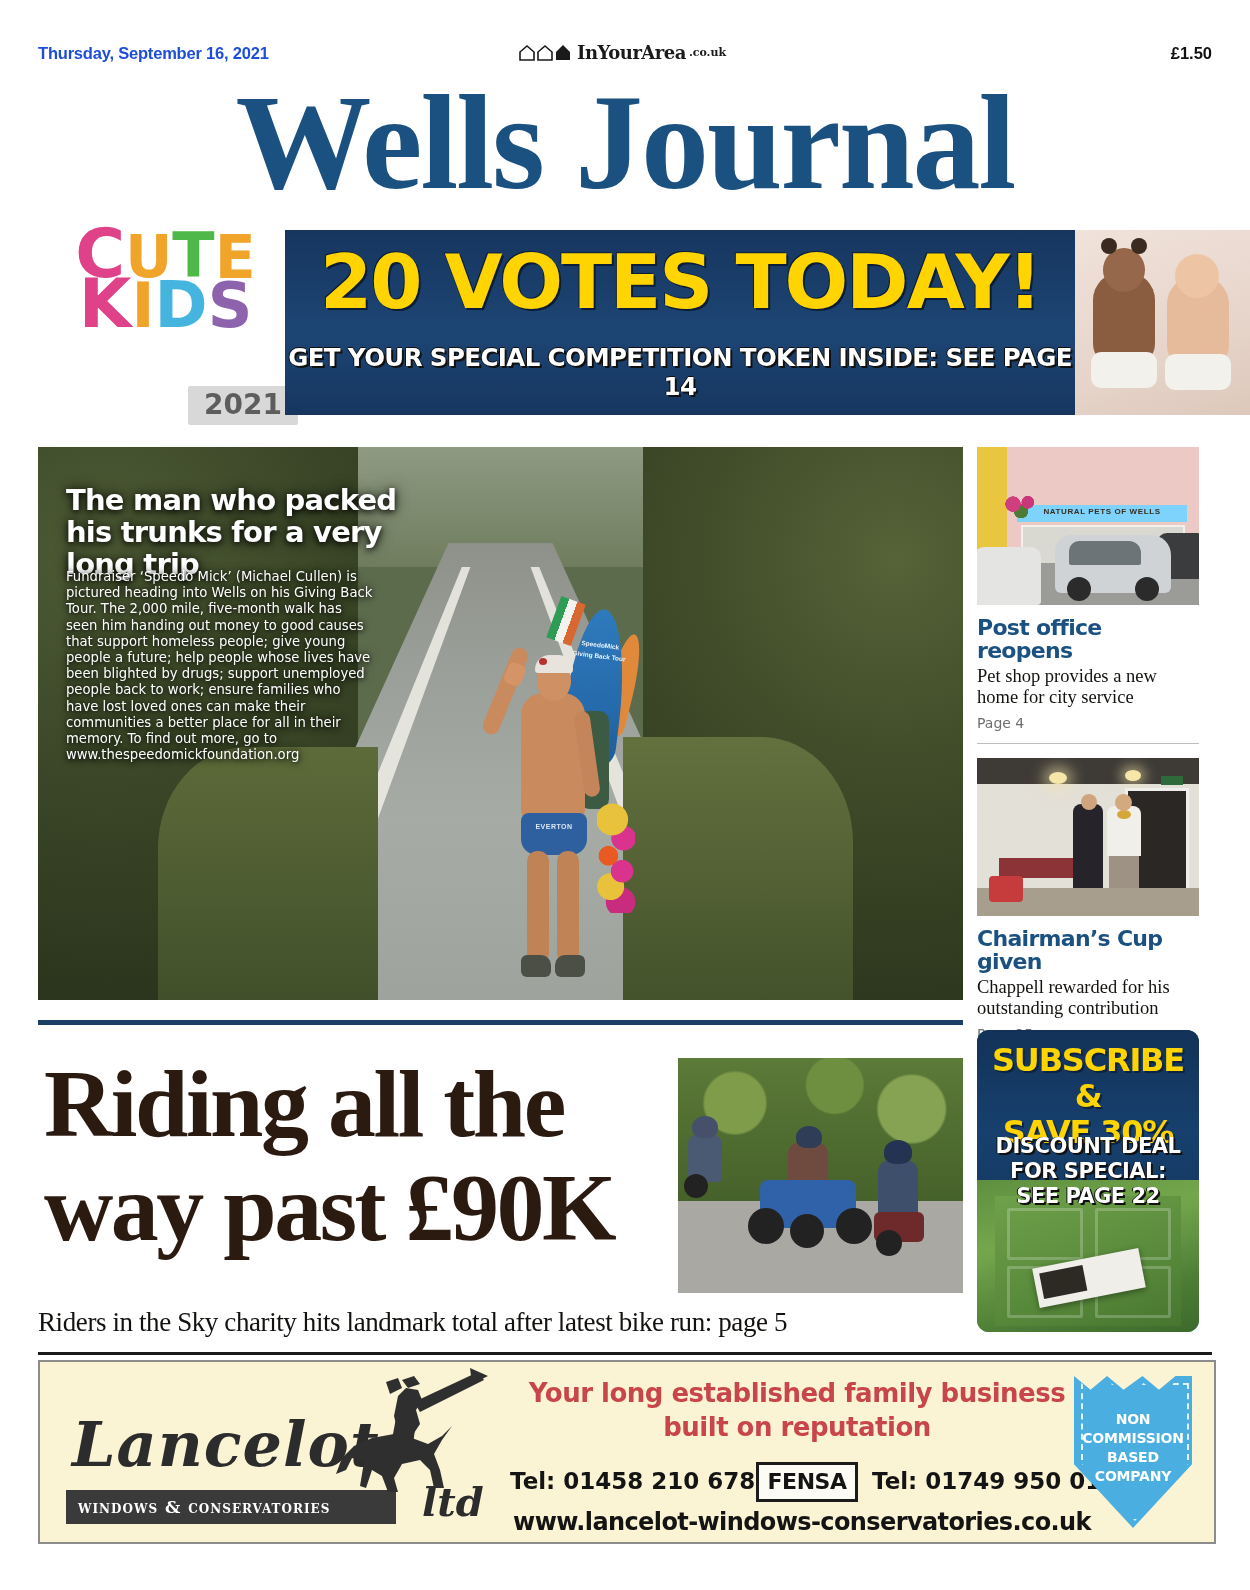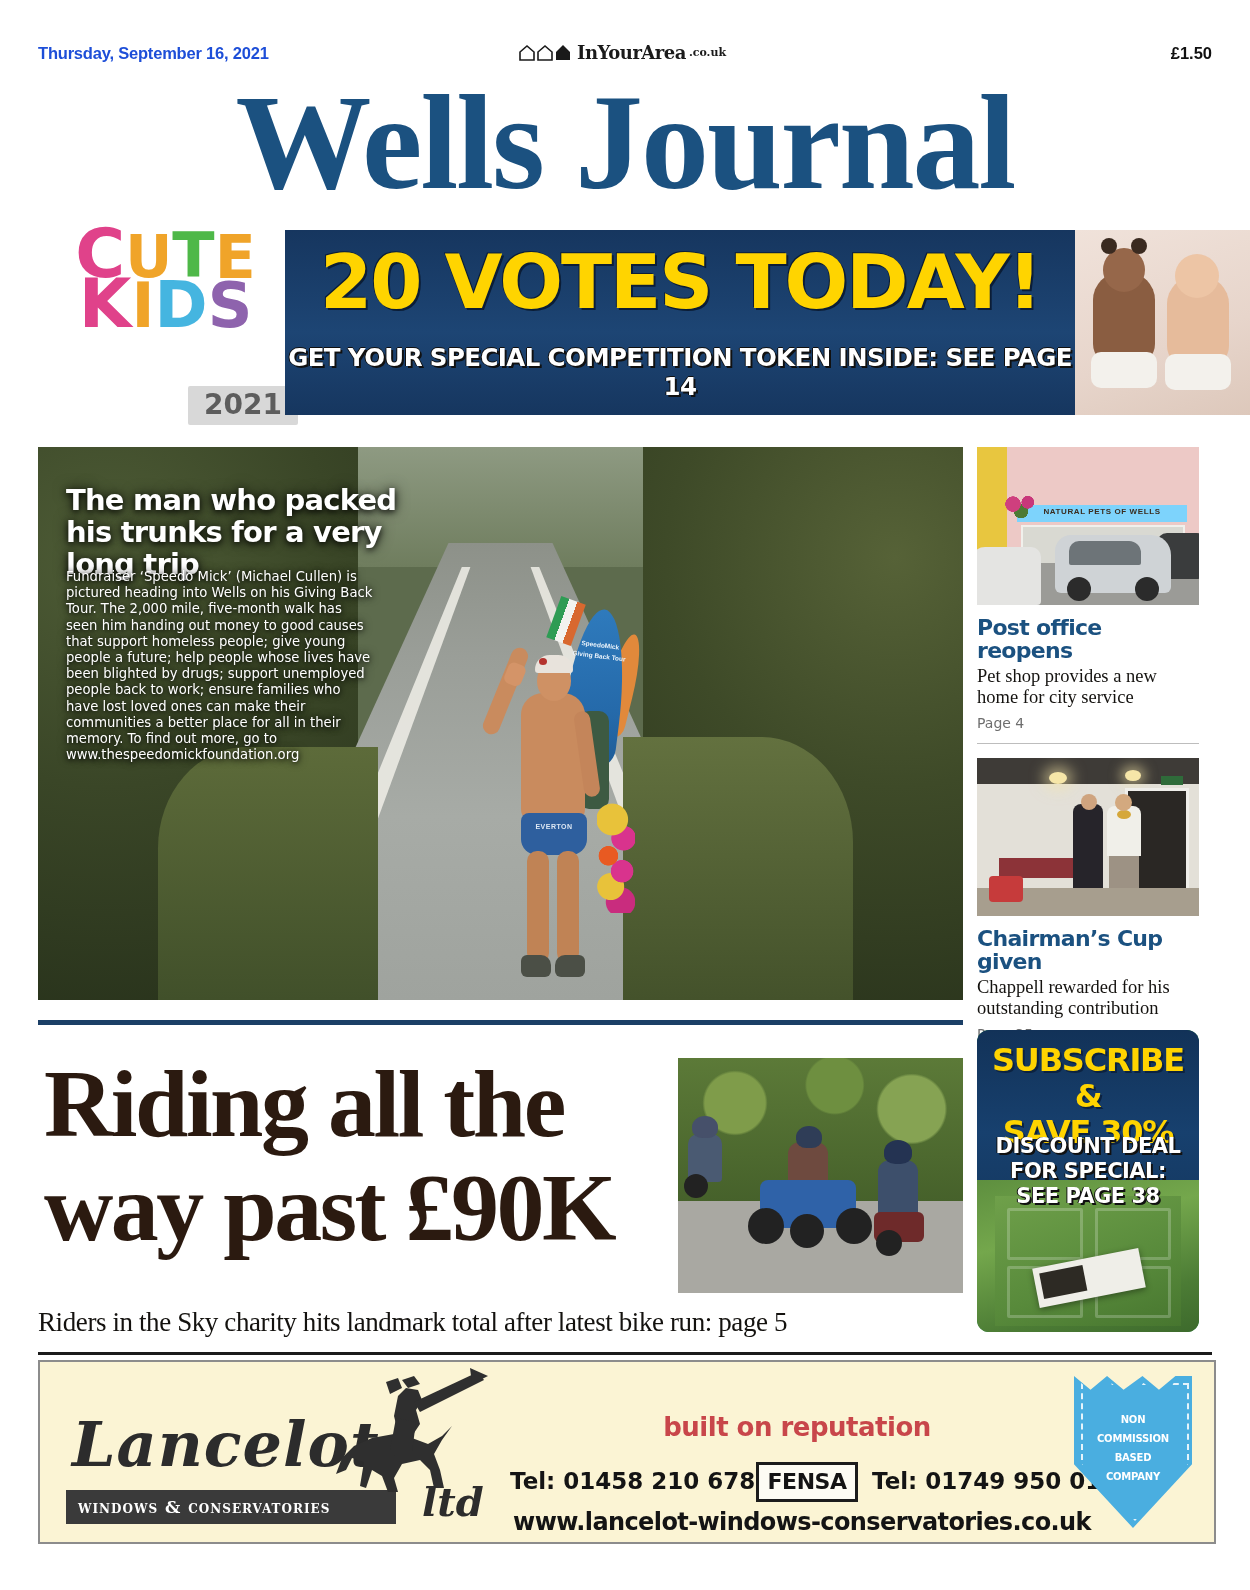--- a/index.html
+++ b/index.html
@@ -220,21 +220,21 @@
      font-weight:bold;font-size:23px;color:#141414;}
   .ad-url{position:absolute;left:452px;top:146px;width:620px;text-align:center;
      font-family:"DejaVu Sans",sans-serif;font-weight:bold;font-size:24px;color:#141414;letter-spacing:-0.6px;}
   .shield{position:absolute;right:22px;top:14px;width:118px;height:152px;}
   .shield-s{position:absolute;left:0;top:0;width:118px;height:152px;background:#4aaee0;
      clip-path:polygon(0% 0%,14% 9%,28% 0%,42% 9%,58% 0%,72% 9%,86% 0%,100% 0%,100% 58%,50% 100%,0% 58%);}
   .shield-dash{position:absolute;left:7px;top:7px;width:104px;height:134px;
      border:2px dashed rgba(255,255,255,.85);
      clip-path:polygon(0% 0%,14% 9%,28% 0%,42% 9%,58% 0%,72% 9%,86% 0%,100% 0%,100% 58%,50% 100%,0% 58%);}
   .shield-txt{position:absolute;left:0;top:34px;width:118px;text-align:center;color:#fff;
-     font-family:"DejaVu Sans",sans-serif;font-weight:bold;font-size:10px;line-height:19px;letter-spacing:-0.2px;}
+     font-family:"DejaVu Sans",sans-serif;font-weight:bold;font-size:14px;line-height:19px;letter-spacing:-0.2px;}
 </style>
 </head>
 <body>
 
 <div class="page">
 
   <div class="topbar">
     <div class="topdate">Thursday, September 16, 2021</div>
     <div class="iya">
       <svg width="56" height="17" viewBox="0 0 56 17">
@@ -390,21 +390,21 @@
       <div class="sub-panel" style="left:100px;top:70px;width:70px;height:46px"></div>
     </div>
     <div class="sub-letter"></div>
     <div class="sub-h1">
       <span>SUBSCRIBE &amp;</span><br>
       <span>SAVE 30%</span>
     </div>
     <div class="sub-h2">
       <span>DISCOUNT DEAL</span><br>
       <span>FOR  SPECIAL:</span><br>
-      <span>SEE PAGE 38</span>
+      <span>SEE PAGE 22</span>
     </div>
   </div>
 
   <div class="lead-rule"></div>
 
   <div class="bikes">
     <div class="bk-hedge"></div>
     <div class="bk-road"></div>
     <div class="bk-m3">
       <div style="position:absolute;left:14px;top:10px;width:40px;height:58px;background:#3d4f6b;border-radius:12px 12px 4px 4px"></div>
@@ -452,21 +452,21 @@
         <path d="M100 14 L112 10 L118 18 L106 22 Z" fill="#2f2f2f"></path>
         <path d="M112 36 L176 6 L182 14 L118 46 Z" fill="#2f2f2f"></path>
         <path d="M168 2 L186 10 L170 18 Z" fill="#2f2f2f"></path>
         <path d="M94 52 L114 56 L110 86 L98 96 L88 84 Z" fill="#2f2f2f"></path>
         <path d="M84 16 L96 12 L100 22 L88 28 Z" fill="#2f2f2f"></path>
       </svg>
     </div>
     <div class="ad-ltd">ltd</div>
 
     <div class="ad-tag">
-      <br>
+      <span>Your long established family business</span><br>
       <span>built on reputation</span>
     </div>
 
     <div class="ad-tel1">Tel: 01458 210 678</div>
     <div class="ad-fensa">
       <span>FENSA</span>
     </div>
     <div class="ad-tel2">Tel: 01749 950 017</div>
     <div class="ad-url">www.lancelot-windows-conservatories.co.uk</div>
 

